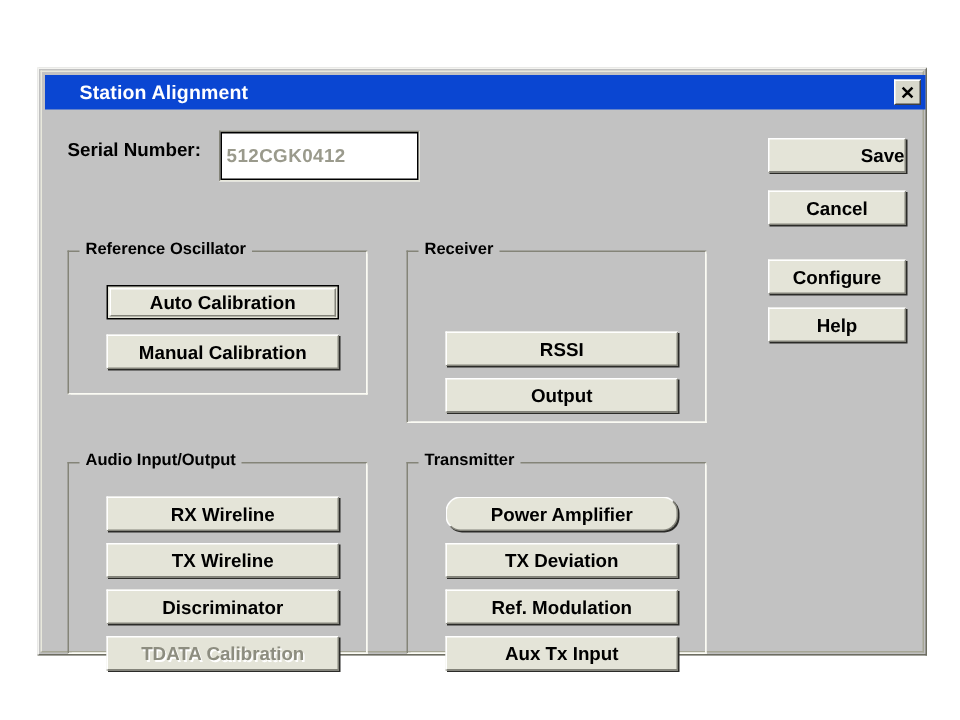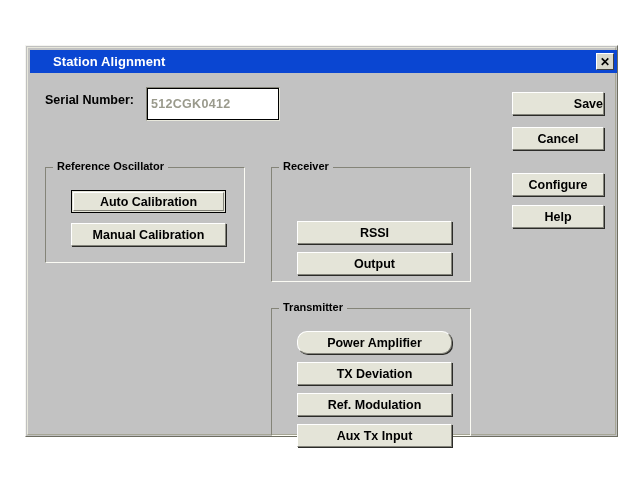--- a/index.html
+++ b/index.html
@@ -228,20 +228,36 @@
       <div class="group-frame"></div>
       <span class="group-title">Receiver</span>
       <div class="btn gb" style="left:26px; top:61px;">
         <span>RSSI</span>
       </div>
       <div class="btn gb" style="left:26px; top:92px;">
         <span>Output</span>
       </div>
     </div>
 
+    <div class="group" style="left:17px; top:253px; width:200px; height:135px;">
+      <div class="group-frame"></div>
+      <span class="group-title">Audio Input/Output</span>
+      <div class="btn gb" style="left:26px; top:30px;">
+        <span>RX Wireline</span>
+      </div>
+      <div class="btn gb" style="left:26px; top:61px;">
+        <span>TX Wireline</span>
+      </div>
+      <div class="btn gb" style="left:26px; top:92px;">
+        <span>Discriminator</span>
+      </div>
+      <div class="btn gb disabled" style="left:26px; top:123px;">
+        <span>TDATA Calibration</span>
+      </div>
+    </div>
 
     <div class="group" style="left:243px; top:253px; width:200px; height:135px;">
       <div class="group-frame"></div>
       <span class="group-title">Transmitter</span>
       <div class="btn gb" style="left:26px; top:30px;border-radius:10px;">
         <span>Power Amplifier</span>
       </div>
       <div class="btn gb" style="left:26px; top:61px;">
         <span>TX Deviation</span>
       </div>

